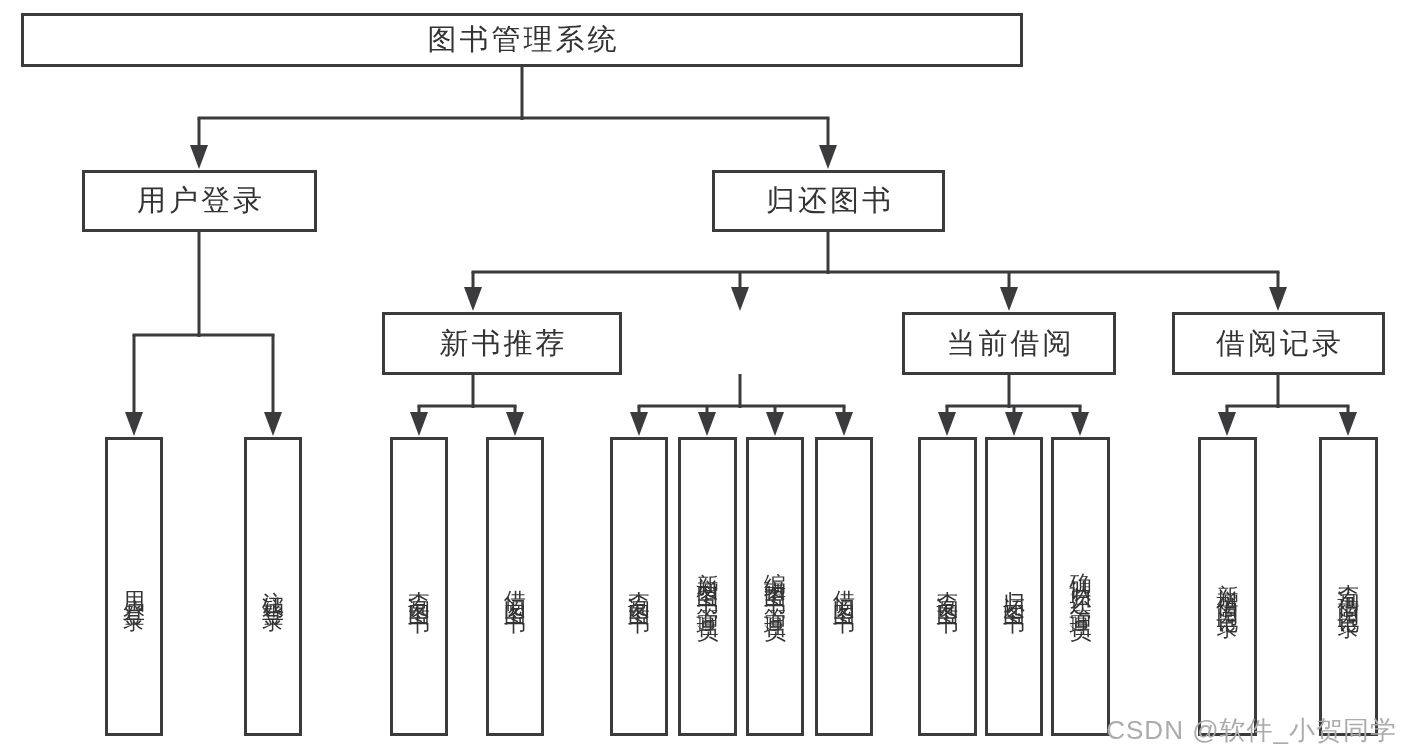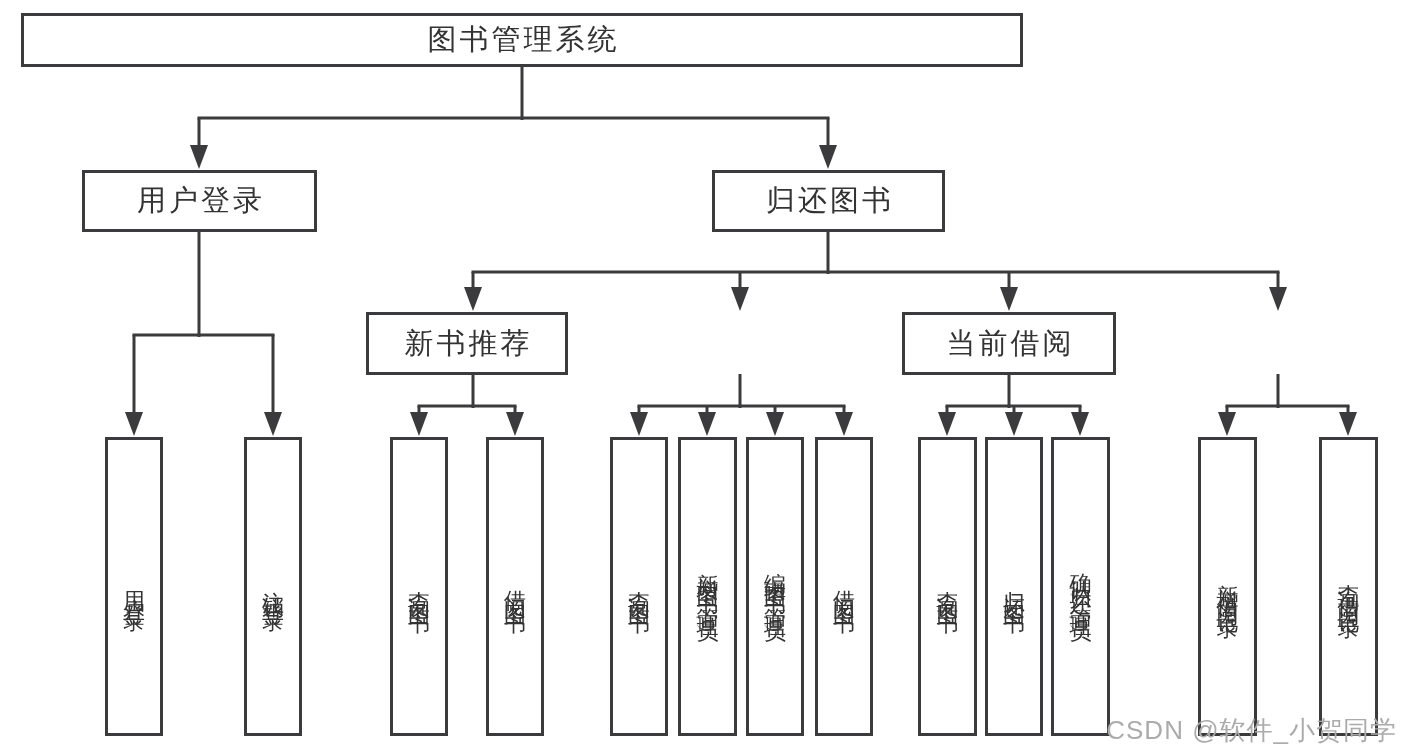--- a/index.html
+++ b/index.html
@@ -114,25 +114,28 @@
     <span class="h-label">图书管理系统</span>
   </div>
 
   <div class="box" style="left:82px;top:170px;width:235px;height:62px">
     <span class="h-label">用户登录</span>
   </div>
   <div class="box" style="left:712px;top:170px;width:233px;height:62px">
     <span class="h-label">归还图书</span>
   </div>
 
-  <div class="box" style="left:366px;top:312px;width:202px;height:63px">
+  <div class="box" style="left:382px;top:312px;width:240px;height:63px">
     <span class="h-label">新书推荐</span>
   </div>
   <div class="box" style="left:902px;top:312px;width:214px;height:63px">
     <span class="h-label">当前借阅</span>
+  </div>
+  <div class="box" style="left:1172px;top:312px;width:213px;height:63px">
+    <span class="h-label">借阅记录</span>
   </div>
 
   <div class="box" style="left:105px;top:437px;width:58px;height:299px">
     <span class="v-label">用户登录</span>
   </div>
   <div class="box" style="left:244px;top:437px;width:58px;height:299px">
     <span class="v-label">注销登录</span>
   </div>
 
   <div class="box" style="left:390px;top:437px;width:58px;height:299px">

